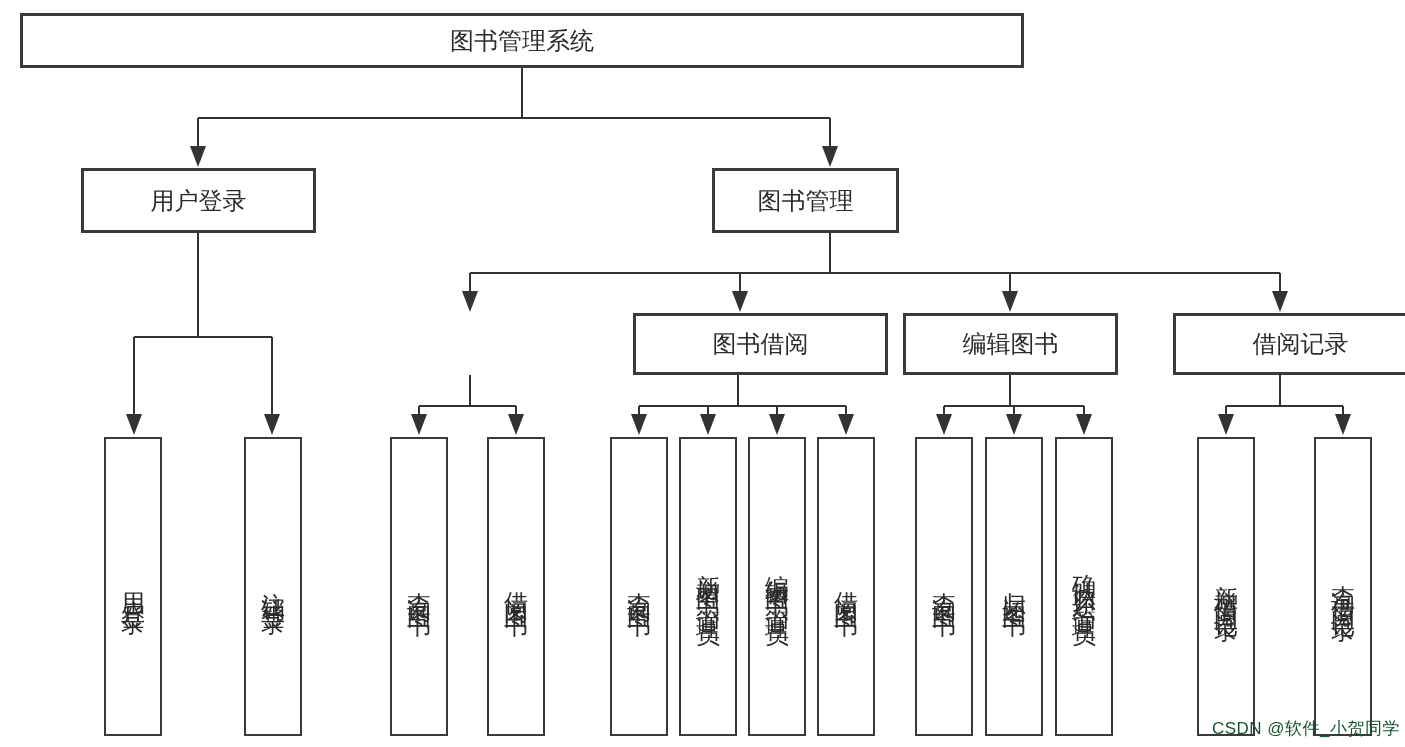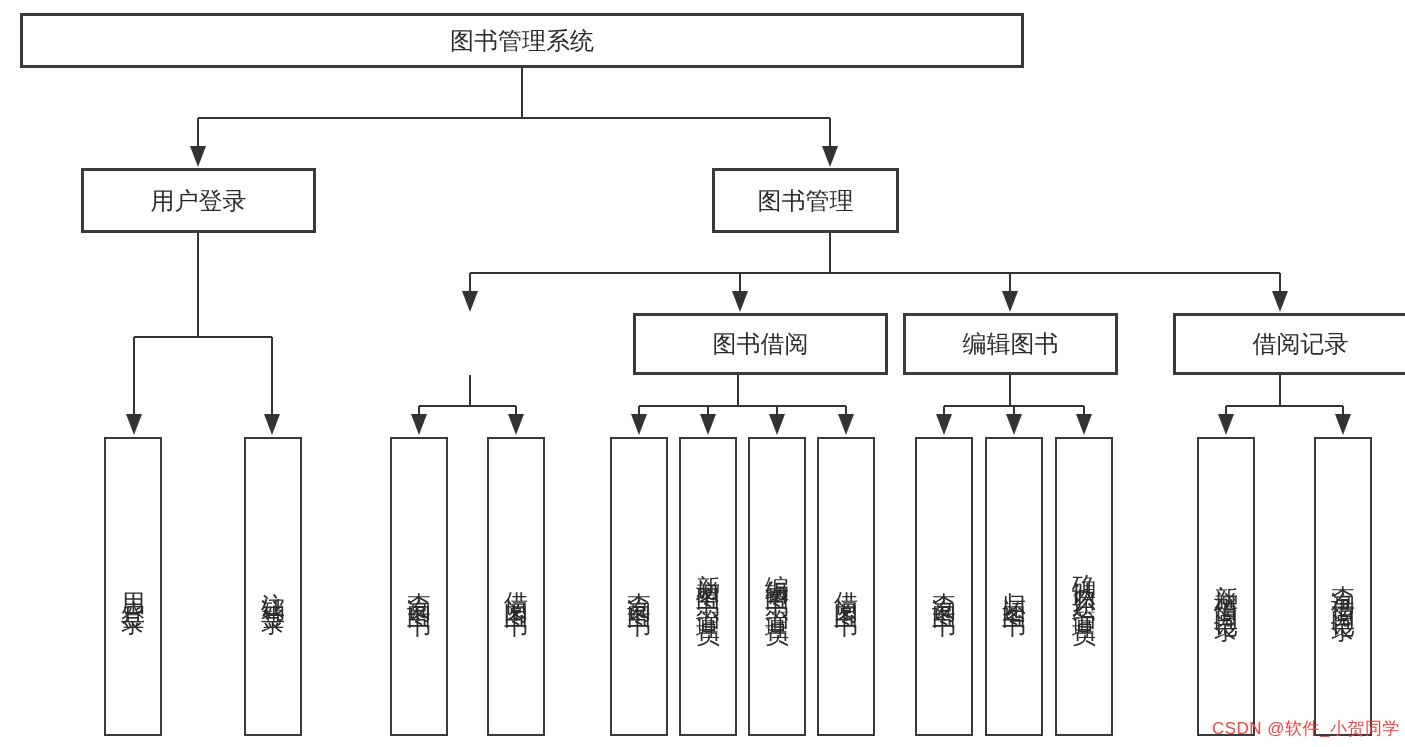--- a/index.html
+++ b/index.html
@@ -34,21 +34,21 @@
     writing-mode: vertical-rl;
     text-orientation: mixed;
     letter-spacing: 7px;
     white-space: normal;
   }
   .watermark {
     position: absolute;
     left: 1188px;
     top: 717px;
     width: 212px;
-    color: #ef4444;
+    color: #14532d;
     font-size: 17px;
     text-align: right;
     letter-spacing: 0.5px;
   }
 </style>
 </head>
 <body>
 
 <div id="canvas">
 

